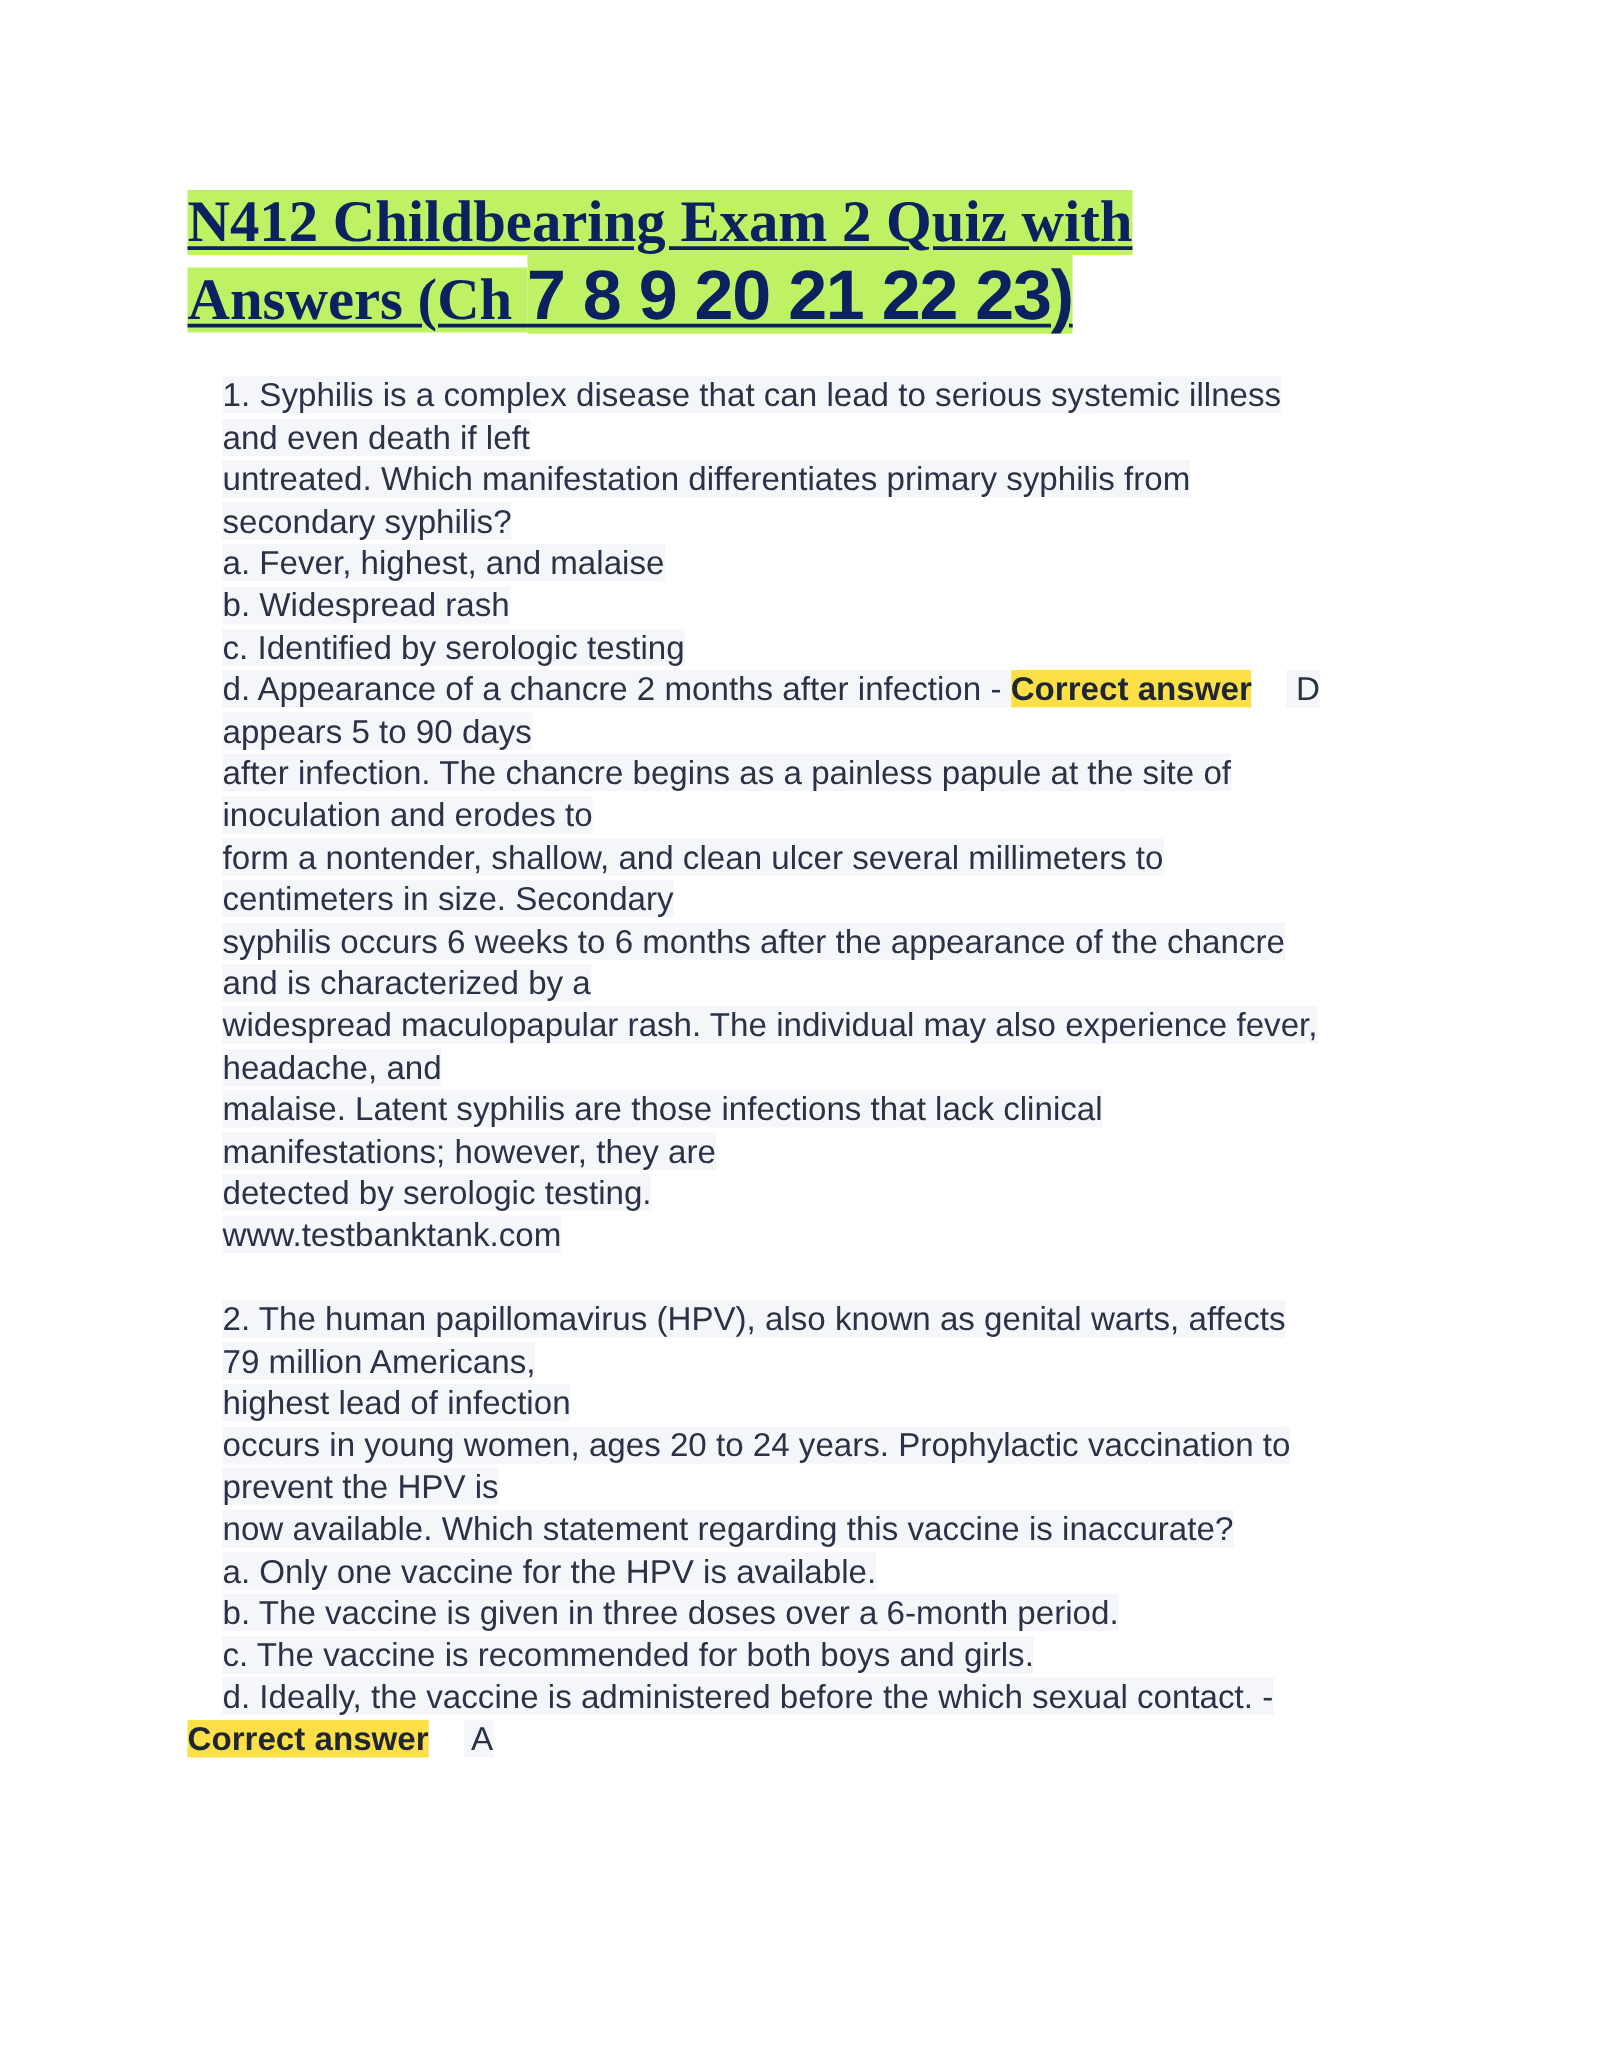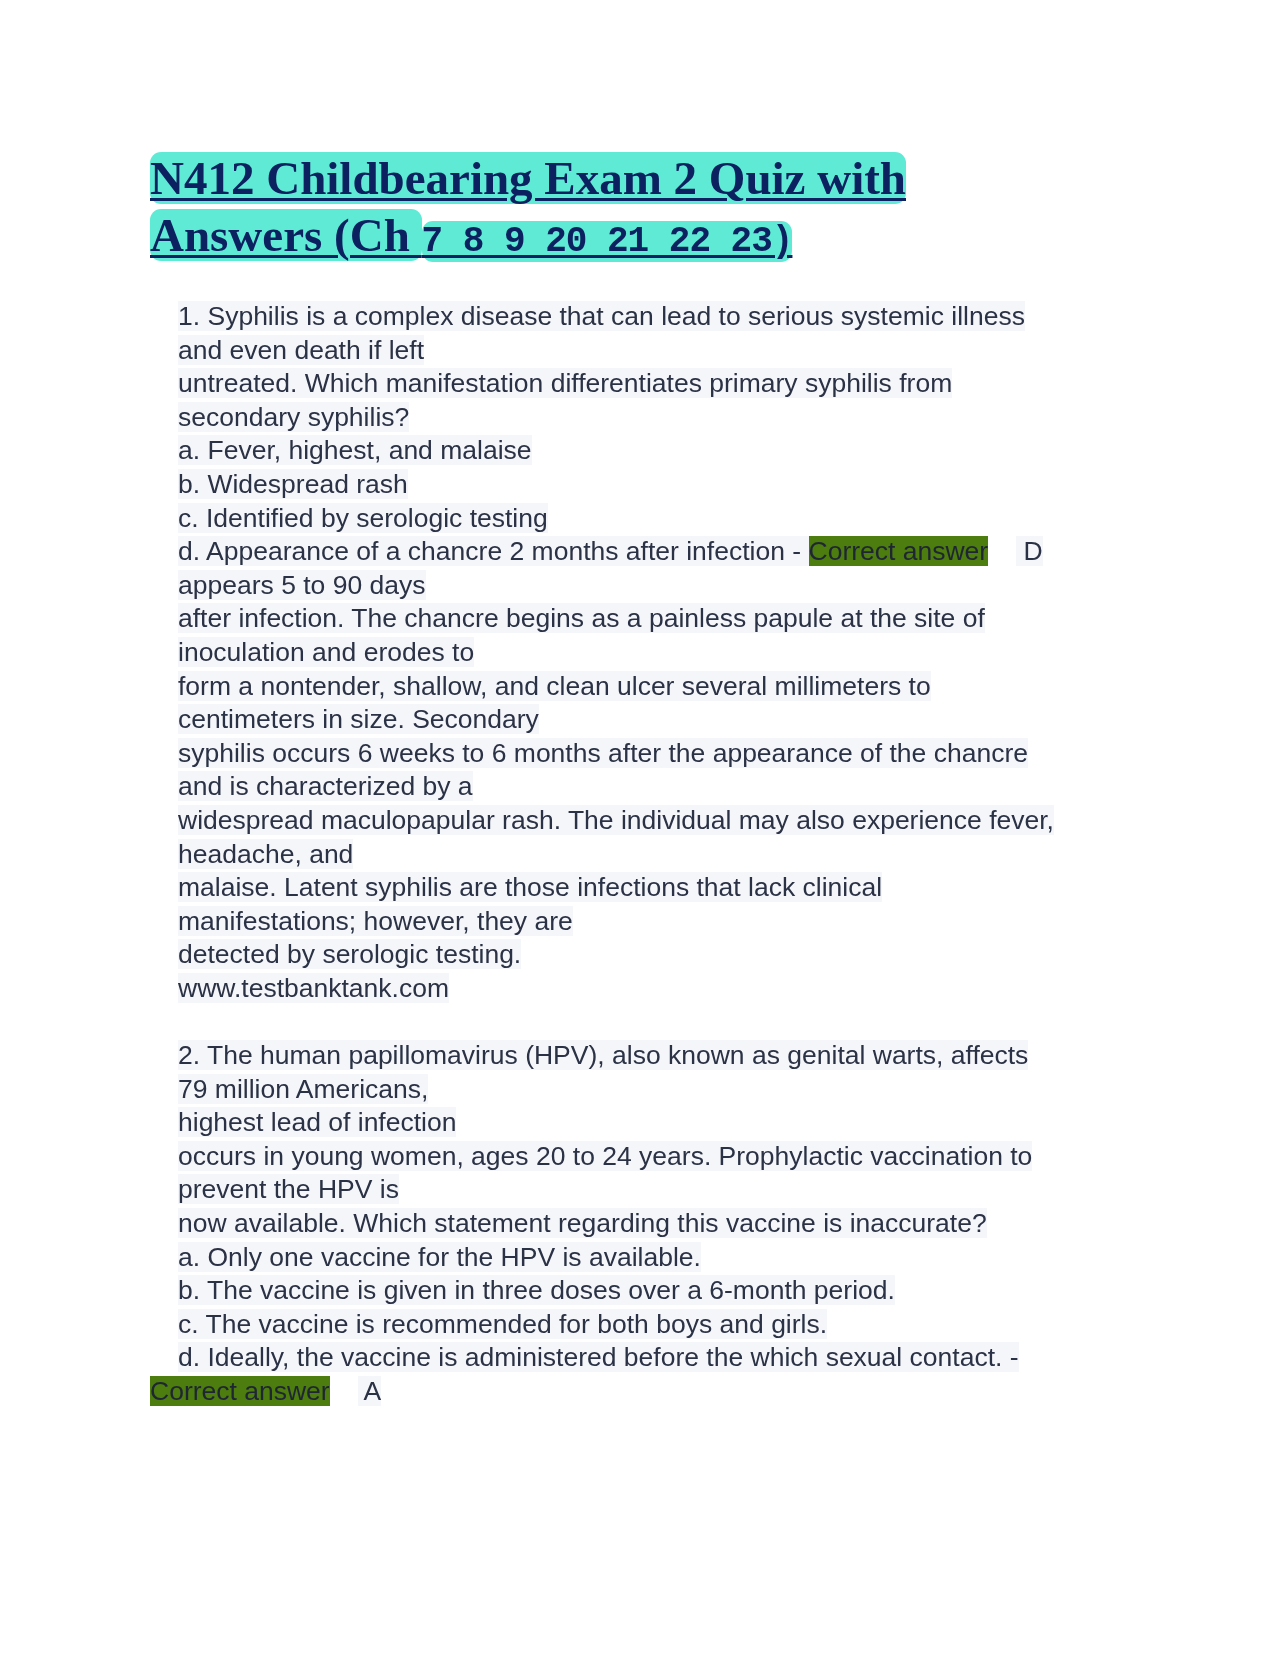--- a/index.html
+++ b/index.html
@@ -7,41 +7,40 @@
   .page { position: absolute; left: 150px; top: 150px; width: 1000px; }
   .title {
     font-family: "Liberation Serif", "DejaVu Serif", serif;
     font-weight: bold;
     font-size: 47px;
     line-height: 57px;
     color: #0c2260;
     margin: 0;
   }
   .title .hl {
-    background: #5eead4;
+    background: #bef264;
     text-decoration: underline;
     text-decoration-thickness: 3px;
     text-underline-offset: 4px;
-    border-radius: 11px;
   }
   .title .sans {
-    font-family: Liberation Mono, monospace;
+    font-family: Liberation Sans, sans-serif;
     letter-spacing: -1px;
-    font-size: 36px;
+    font-size: 56px;
   }
   .body {
     position: absolute; left: 0; top: 150px;
     font-family: "Liberation Sans", "DejaVu Sans", sans-serif;
     font-size: 26.5px;
     line-height: 33.6px;
     color: #2b3245;
   }
   .line { display: block; white-space: nowrap; height: 33.6px; }
   .line .t { background: #f5f6fa; margin-left: 28px; }
-  .ans { background: #4d7c0f; font-weight: normal; color: #1f2633; margin-top: 24px; }
+  .ans { background: #fde047; font-weight: bold; color: #1f2633; margin-top: 24px; }
   .blank { height: 33.6px; }
 </style>
 </head>
 <body>
 
 <div class="page">
   <h1 class="title">
     <span class="hl">N412 Childbearing Exam 2 Quiz with </span><br>
     <span class="hl">Answers (Ch </span><span class="hl sans">7 8 9 20 21 22 23)</span>
   </h1>

